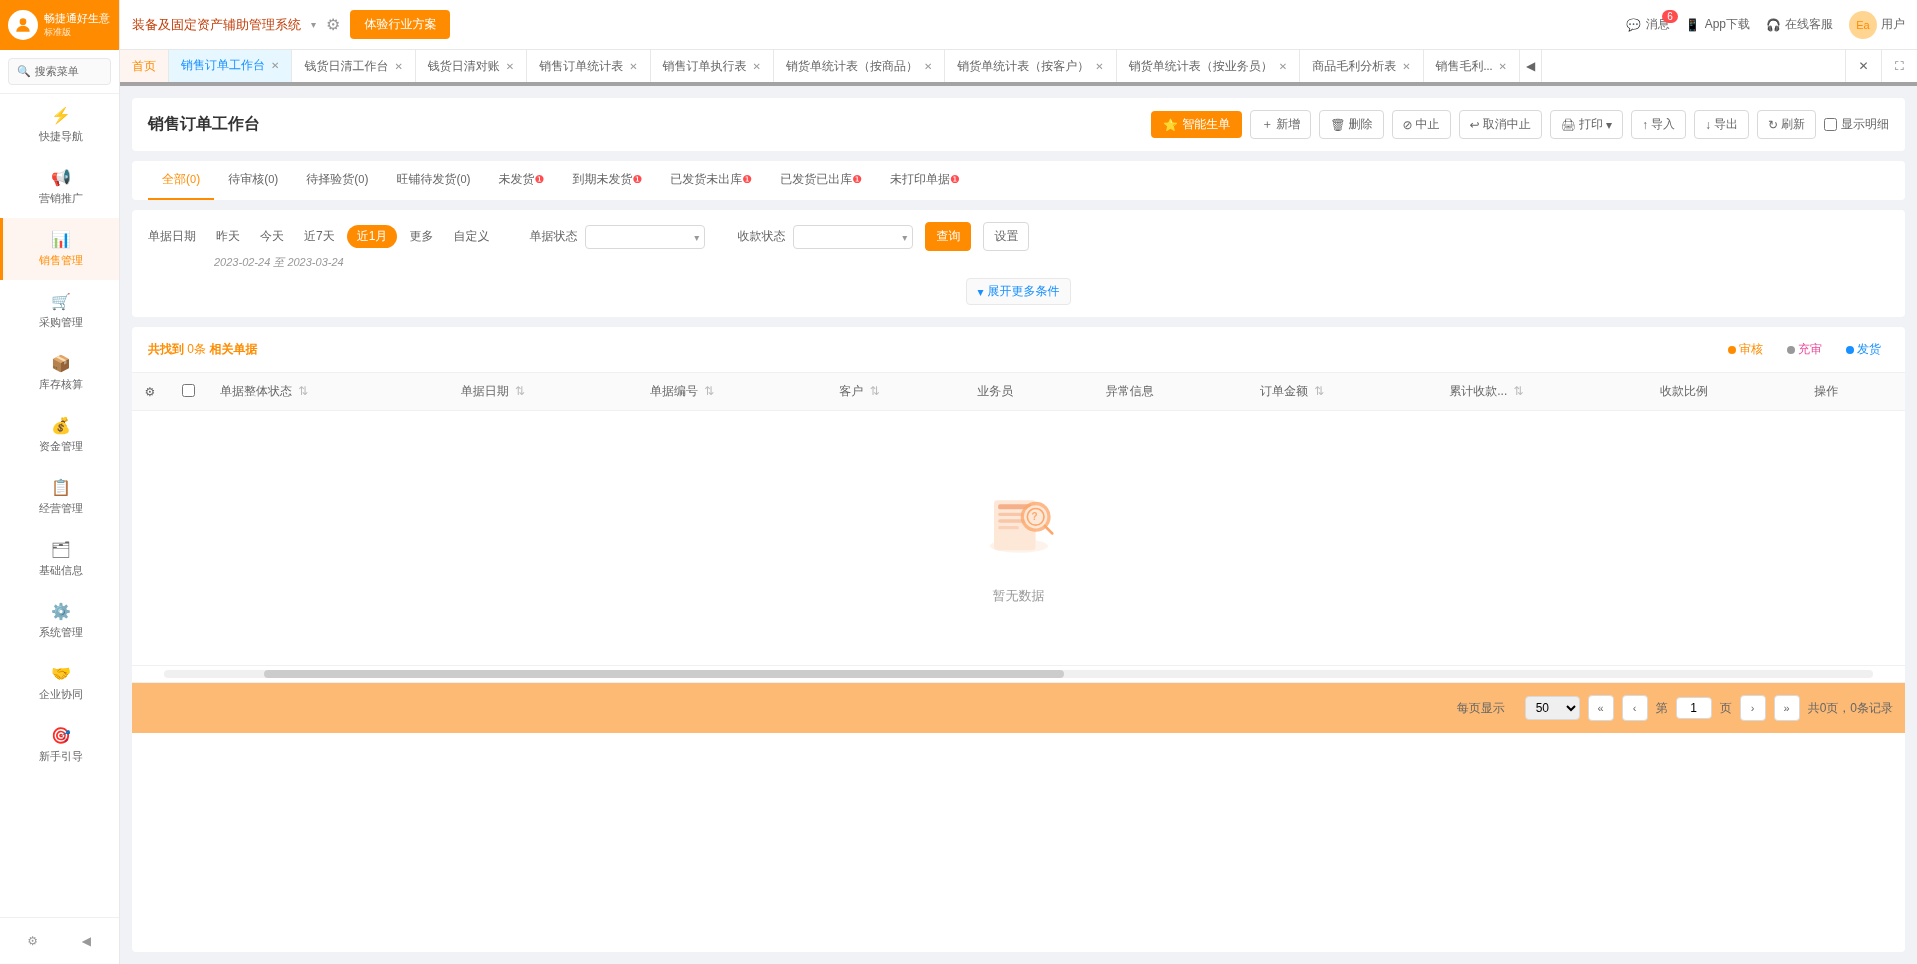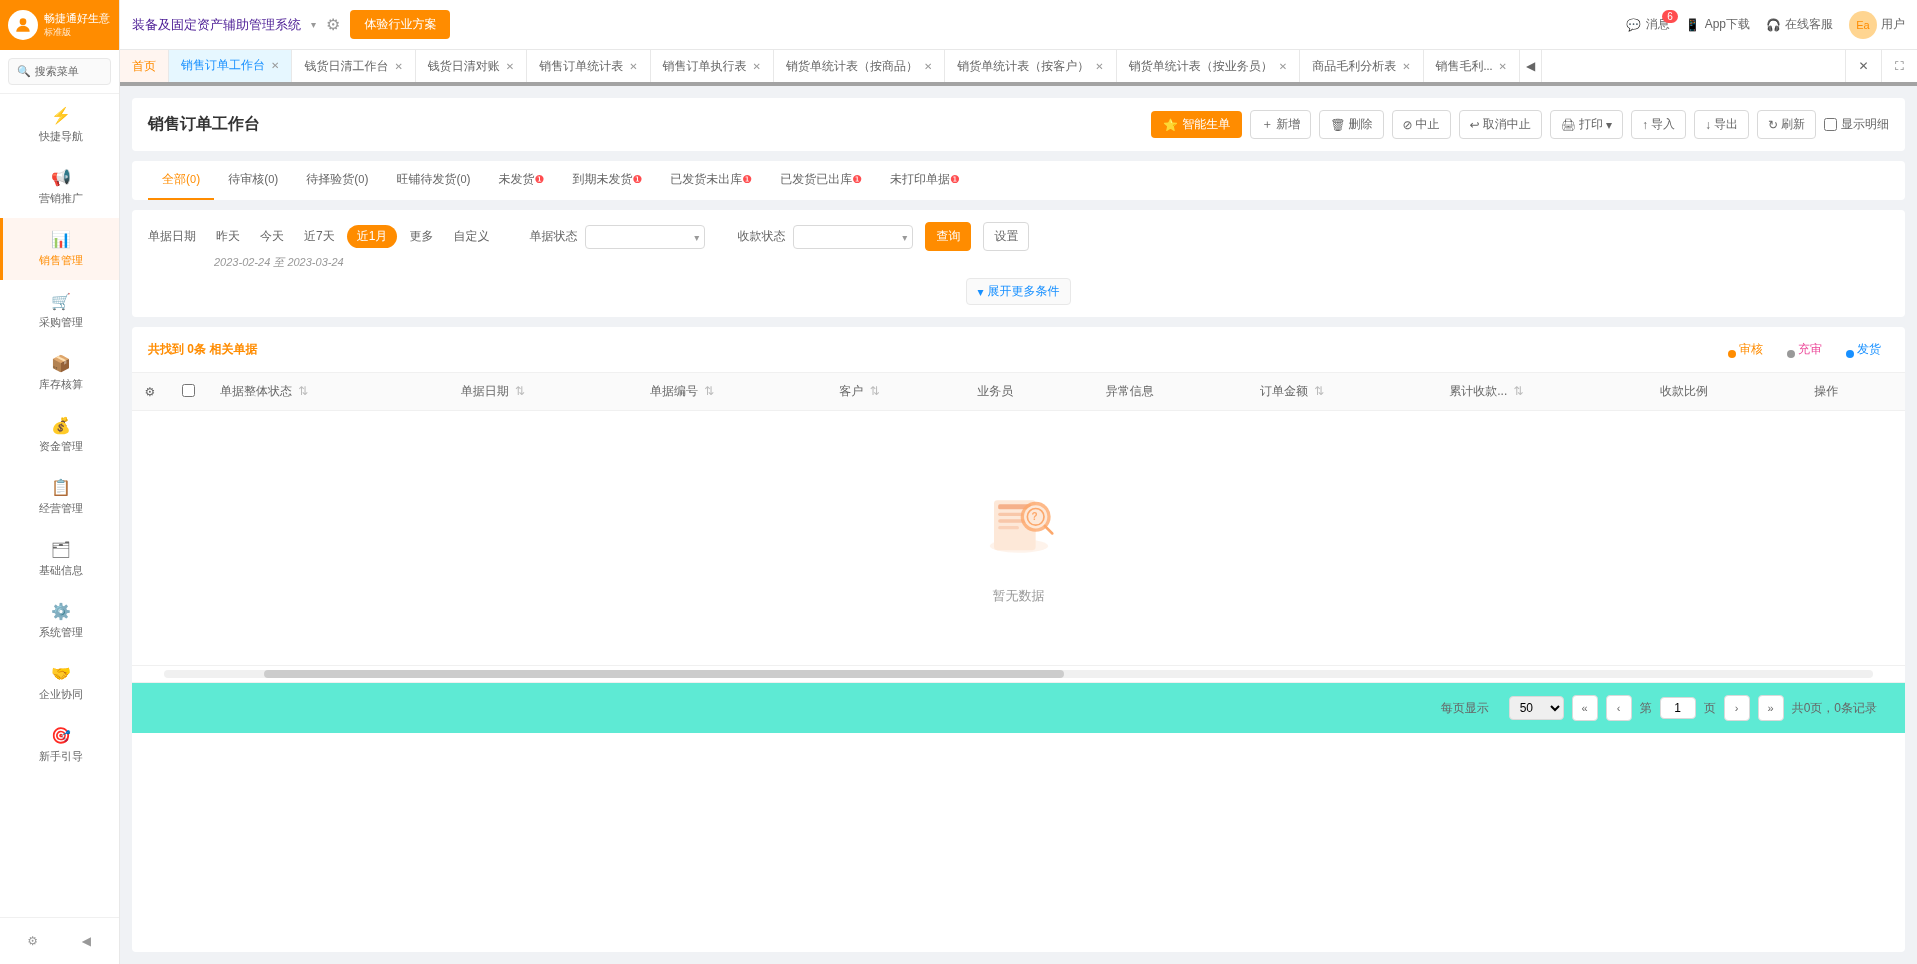--- a/index.html
+++ b/index.html
@@ -18,21 +18,21 @@
     .sidebar-nav-item.active { background: #fff5f0; color: #ff8c00; border-left: 3px solid #ff8c00; }
     .sidebar-nav-item .nav-icon { font-size: 16px; }
     .sidebar-bottom { margin-top: auto; padding: 10px; display: flex; gap: 8px; border-top: 1px solid #f0f0f0; }
     .sidebar-bottom-btn { flex: 1; padding: 6px; display: flex; justify-content: center; cursor: pointer; color: #999; }
 
     
     .main { flex: 1; display: flex; flex-direction: column; overflow: hidden; }
 
     
     .topbar { height: 50px; background: #fff; display: flex; align-items: center; padding: 0 12px; border-bottom: 1px solid #e8e8e8; gap: 10px; }
-    .topbar-title { font-size: 13px; color: #4c1d95; flex-shrink: 0; display: flex; align-items: center; gap: 6px; }
+    .topbar-title { font-size: 13px; color: #c2410c; flex-shrink: 0; display: flex; align-items: center; gap: 6px; }
     .topbar-arrow { color: #999; font-size: 10px; }
     .topbar-settings { color: #999; cursor: pointer; font-size: 16px; }
     .topbar-btn-industry { background: #ff8c00; color: #fff; border: none; padding: 6px 14px; border-radius: 4px; cursor: pointer; font-size: 12px; }
     .topbar-right { margin-left: auto; display: flex; align-items: center; gap: 16px; }
     .topbar-right-item { display: flex; align-items: center; gap: 4px; cursor: pointer; color: #666; font-size: 12px; position: relative; }
     .badge { background: #ff4d4f; color: #fff; border-radius: 10px; padding: 1px 5px; font-size: 10px; position: absolute; top: -6px; right: -8px; }
     .topbar-avatar { width: 28px; height: 28px; background: #ffd591; border-radius: 50%; display: flex; align-items: center; justify-content: center; font-size: 11px; color: #ff8c00; }
 
     
     .tabbar { height: 36px; background: #fff; display: flex; align-items: center; border-bottom: 4px solid #a3a3a3; overflow: hidden; font-family: Liberation Serif, serif; }
@@ -74,21 +74,21 @@
     .filter-select-wrap { position: relative; display: inline-block; }
     .filter-select-wrap::after { content: '▾'; position: absolute; right: 6px; top: 50%; transform: translateY(-50%); color: #999; pointer-events: none; font-size: 10px; }
     .filter-expand-btn { display: flex; align-items: center; gap: 4px; cursor: pointer; color: #1890ff; font-size: 12px; border: 1px solid #e8e8e8; padding: 4px 10px; border-radius: 4px; background: #fafafa; margin: 8px auto 0; }
 
     
     .table-area { background: #fff; border-radius: 4px; overflow: hidden; flex: 1; }
     .table-toolbar { padding: 10px 16px; display: flex; align-items: center; justify-content: space-between; border-bottom: 1px solid #f0f0f0; }
     .table-count { font-size: 12px; color: #666; }
     .table-count span { color: #ff8c00; font-weight: bold; }
     .table-toolbar-actions { display: flex; gap: 8px; }
-    .table-action-btn { display: flex; align-items: flex-end; gap: 3px; padding: 4px 8px; border: none; background: none; cursor: pointer; font-size: 12px; }
+    .table-action-btn { display: flex; align-items: center; gap: 3px; padding: 4px 8px; border: none; background: none; cursor: pointer; font-size: 12px; }
     .table-action-btn.approve { color: #ff8c00; }
     .table-action-btn.revoke { color: #ec4899; }
     .table-action-btn.ship { color: #1890ff; }
     .dot { width: 8px; height: 8px; border-radius: 50%; display: inline-block; }
     .dot-orange { background: #ff8c00; }
     .dot-gray { background: #999; }
     .dot-blue { background: #1890ff; }
 
     table { width: 100%; border-collapse: collapse; font-size: 12px; }
     thead tr { background: #fafafa; }
@@ -97,21 +97,21 @@
     td { padding: 10px 12px; border-bottom: 1px solid #f0f0f0; color: #333; }
     .th-check { width: 40px; text-align: center; }
     .th-settings { width: 36px; text-align: center; }
 
     
     .empty-state { display: flex; flex-direction: column; align-items: center; justify-content: center; padding: 60px 0; }
     .empty-icon { width: 100px; height: 100px; margin-bottom: 16px; }
     .empty-text { color: #999; font-size: 13px; }
 
     
-    .pagination { padding: 12px 28px; display: flex; align-items: center; justify-content: flex-end; gap: 8px; border-top: 1px solid #f0f0f0; background: #5eead4; }
+    .pagination { padding: 12px 12px; display: flex; align-items: center; justify-content: flex-end; gap: 8px; border-top: 1px solid #f0f0f0; background: #fdba74; }
     .page-size-label { color: #666; font-size: 12px; }
     .page-size-select { border: 1px solid #d9d9d9; border-radius: 4px; padding: 3px 6px; font-size: 12px; margin-left: 12px; }
     .page-nav-btn { width: 26px; height: 26px; border: 1px solid #d9d9d9; border-radius: 4px; display: flex; align-items: center; justify-content: center; cursor: pointer; color: #666; background: #fff; font-size: 11px; }
     .page-input { width: 36px; border: 1px solid #d9d9d9; border-radius: 4px; padding: 3px 6px; font-size: 12px; text-align: center; }
     .page-total { color: #666; font-size: 12px; }
 
     
     .content::-webkit-scrollbar { width: 4px; }
     .content::-webkit-scrollbar-thumb { background: #ddd; border-radius: 2px; }
 
@@ -391,21 +391,21 @@
           <span>▾</span>
           <span>展开更多条件</span>
         </button>
       </div>
     </div>
 
     <div class="table-area">
       <div class="table-toolbar">
         <span class="table-count">
           <span>共找到</span>
-          <span style="color:#ff8c00;font-weight:bold;text-align:center;">0条</span>
+          <span style="color:#ff8c00;font-weight:normal;text-align:center;">0条</span>
           <span>相关单据</span>
         </span>
         <div class="table-toolbar-actions">
           <button class="table-action-btn approve">
             <span class="dot dot-orange"></span>
             <span>审核</span>
           </button>
           <button class="table-action-btn revoke">
             <span class="dot dot-gray"></span>
             <span>充审</span>

